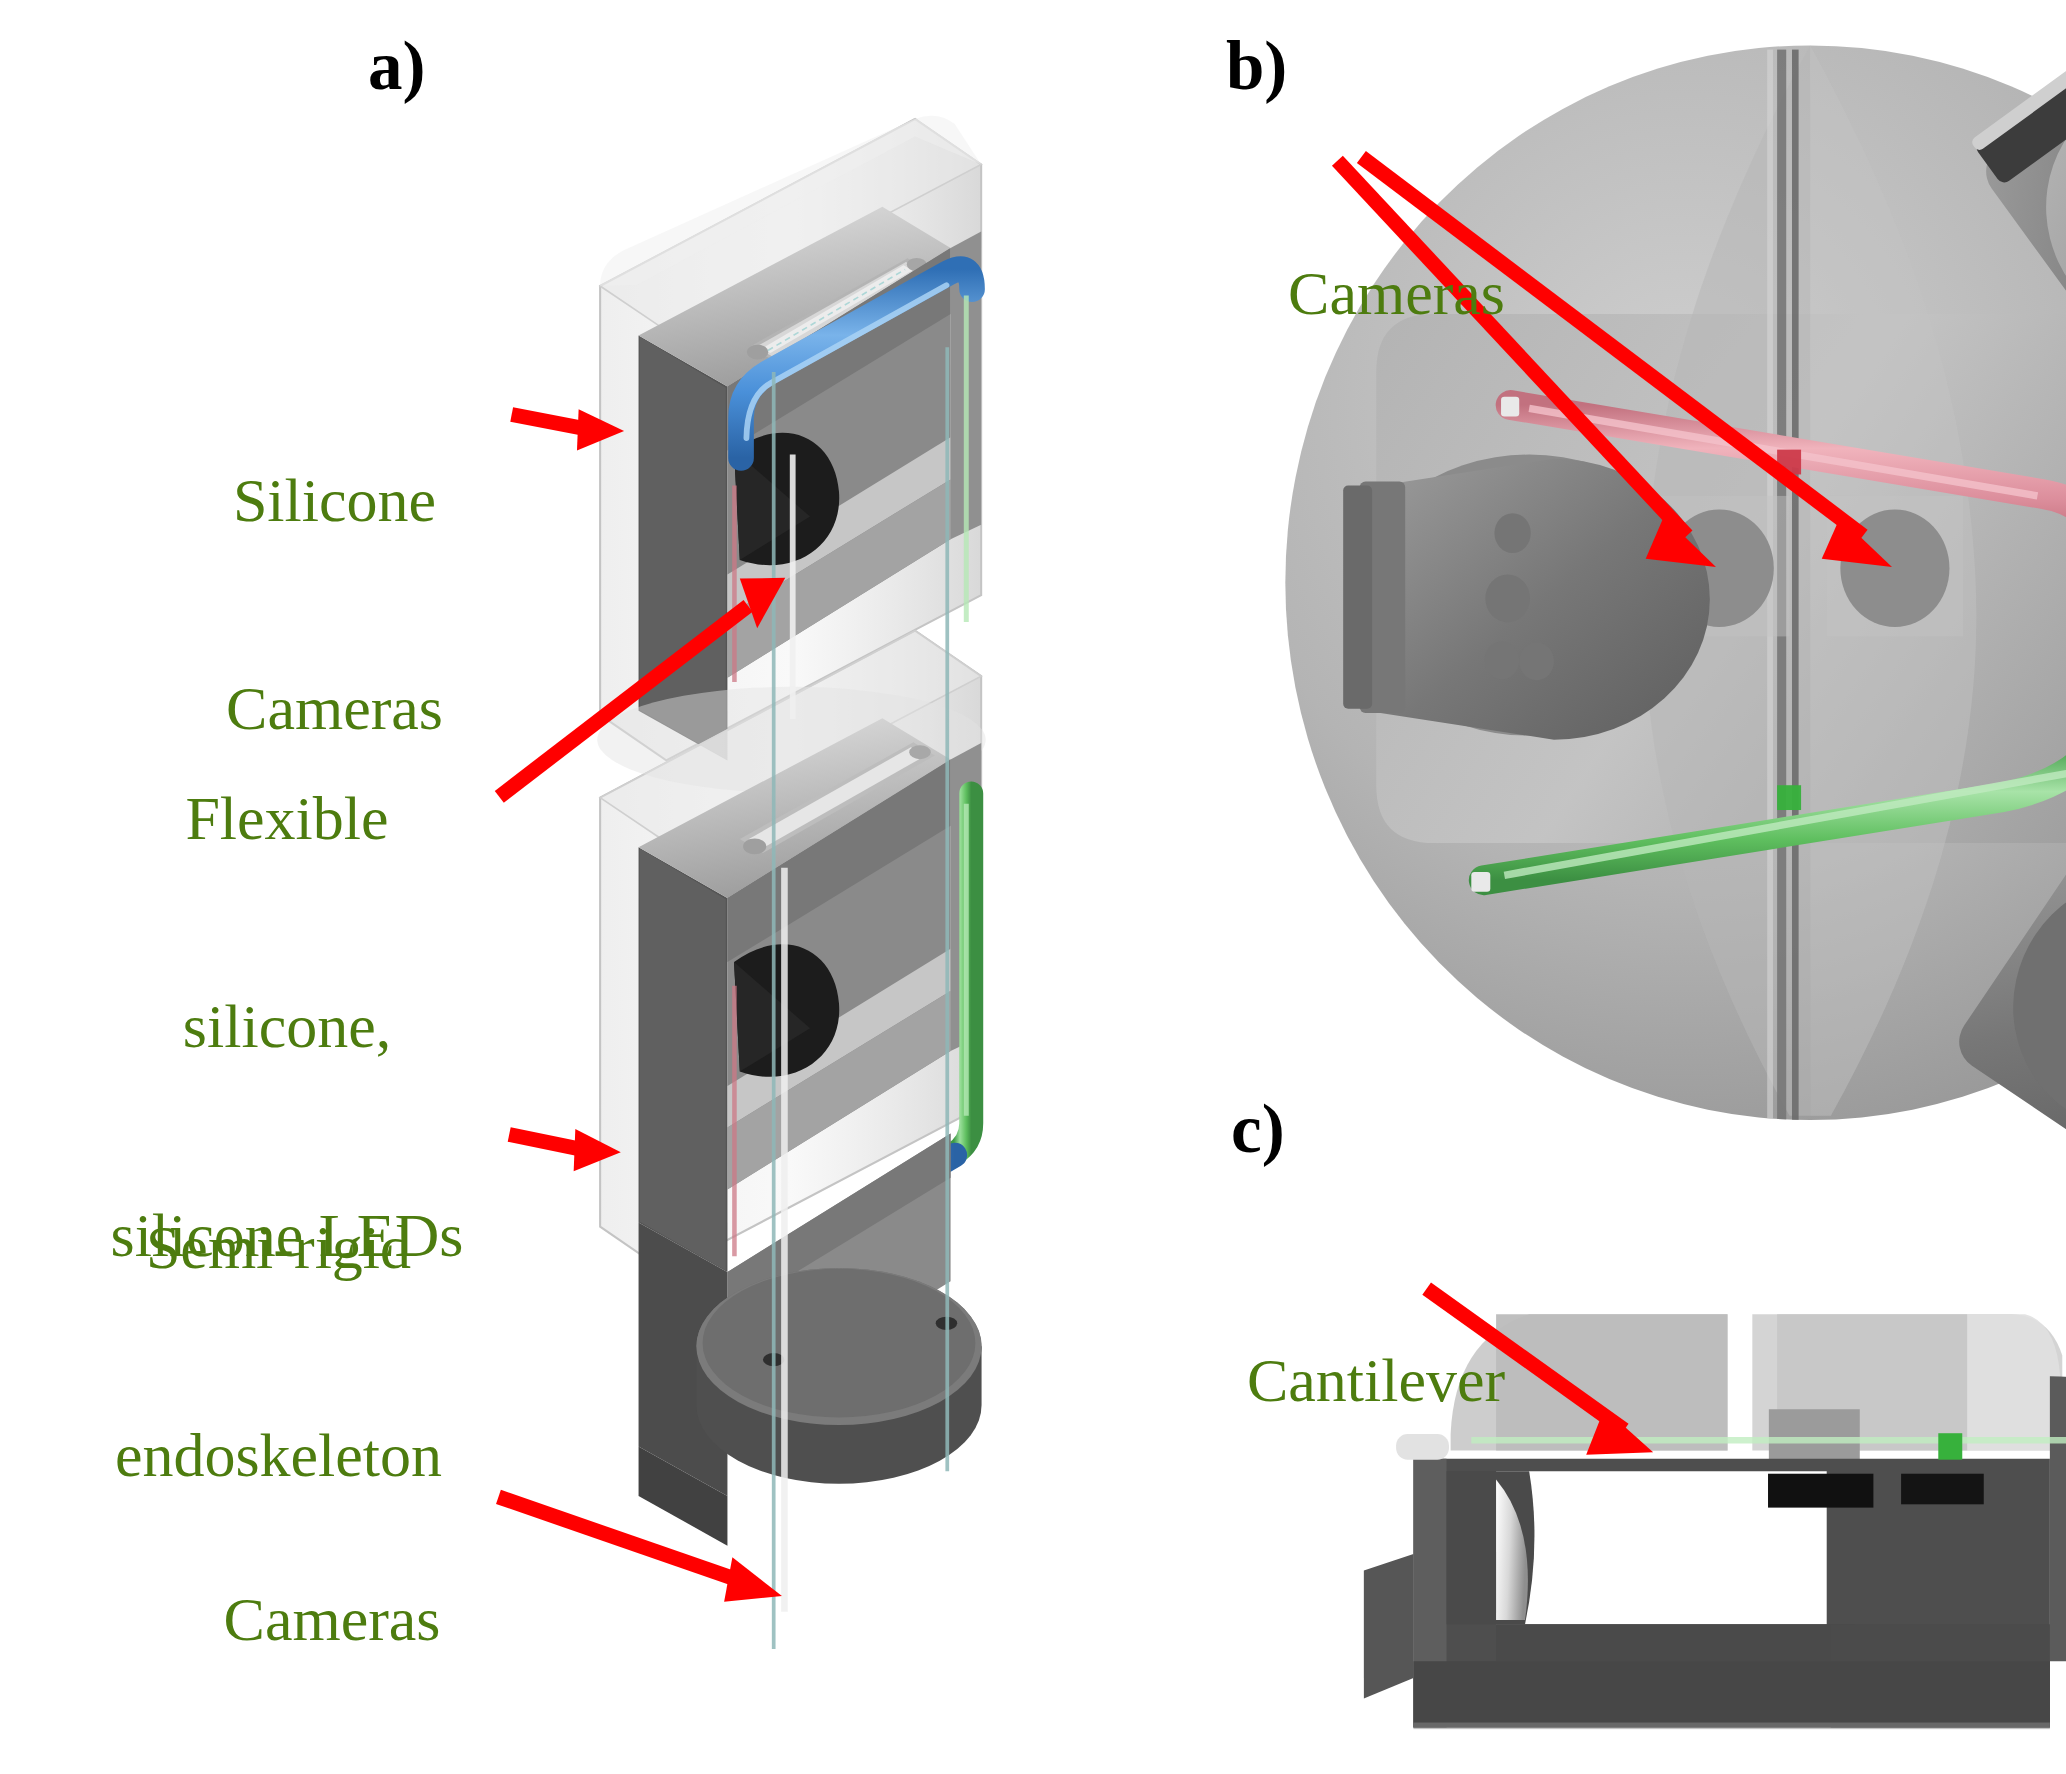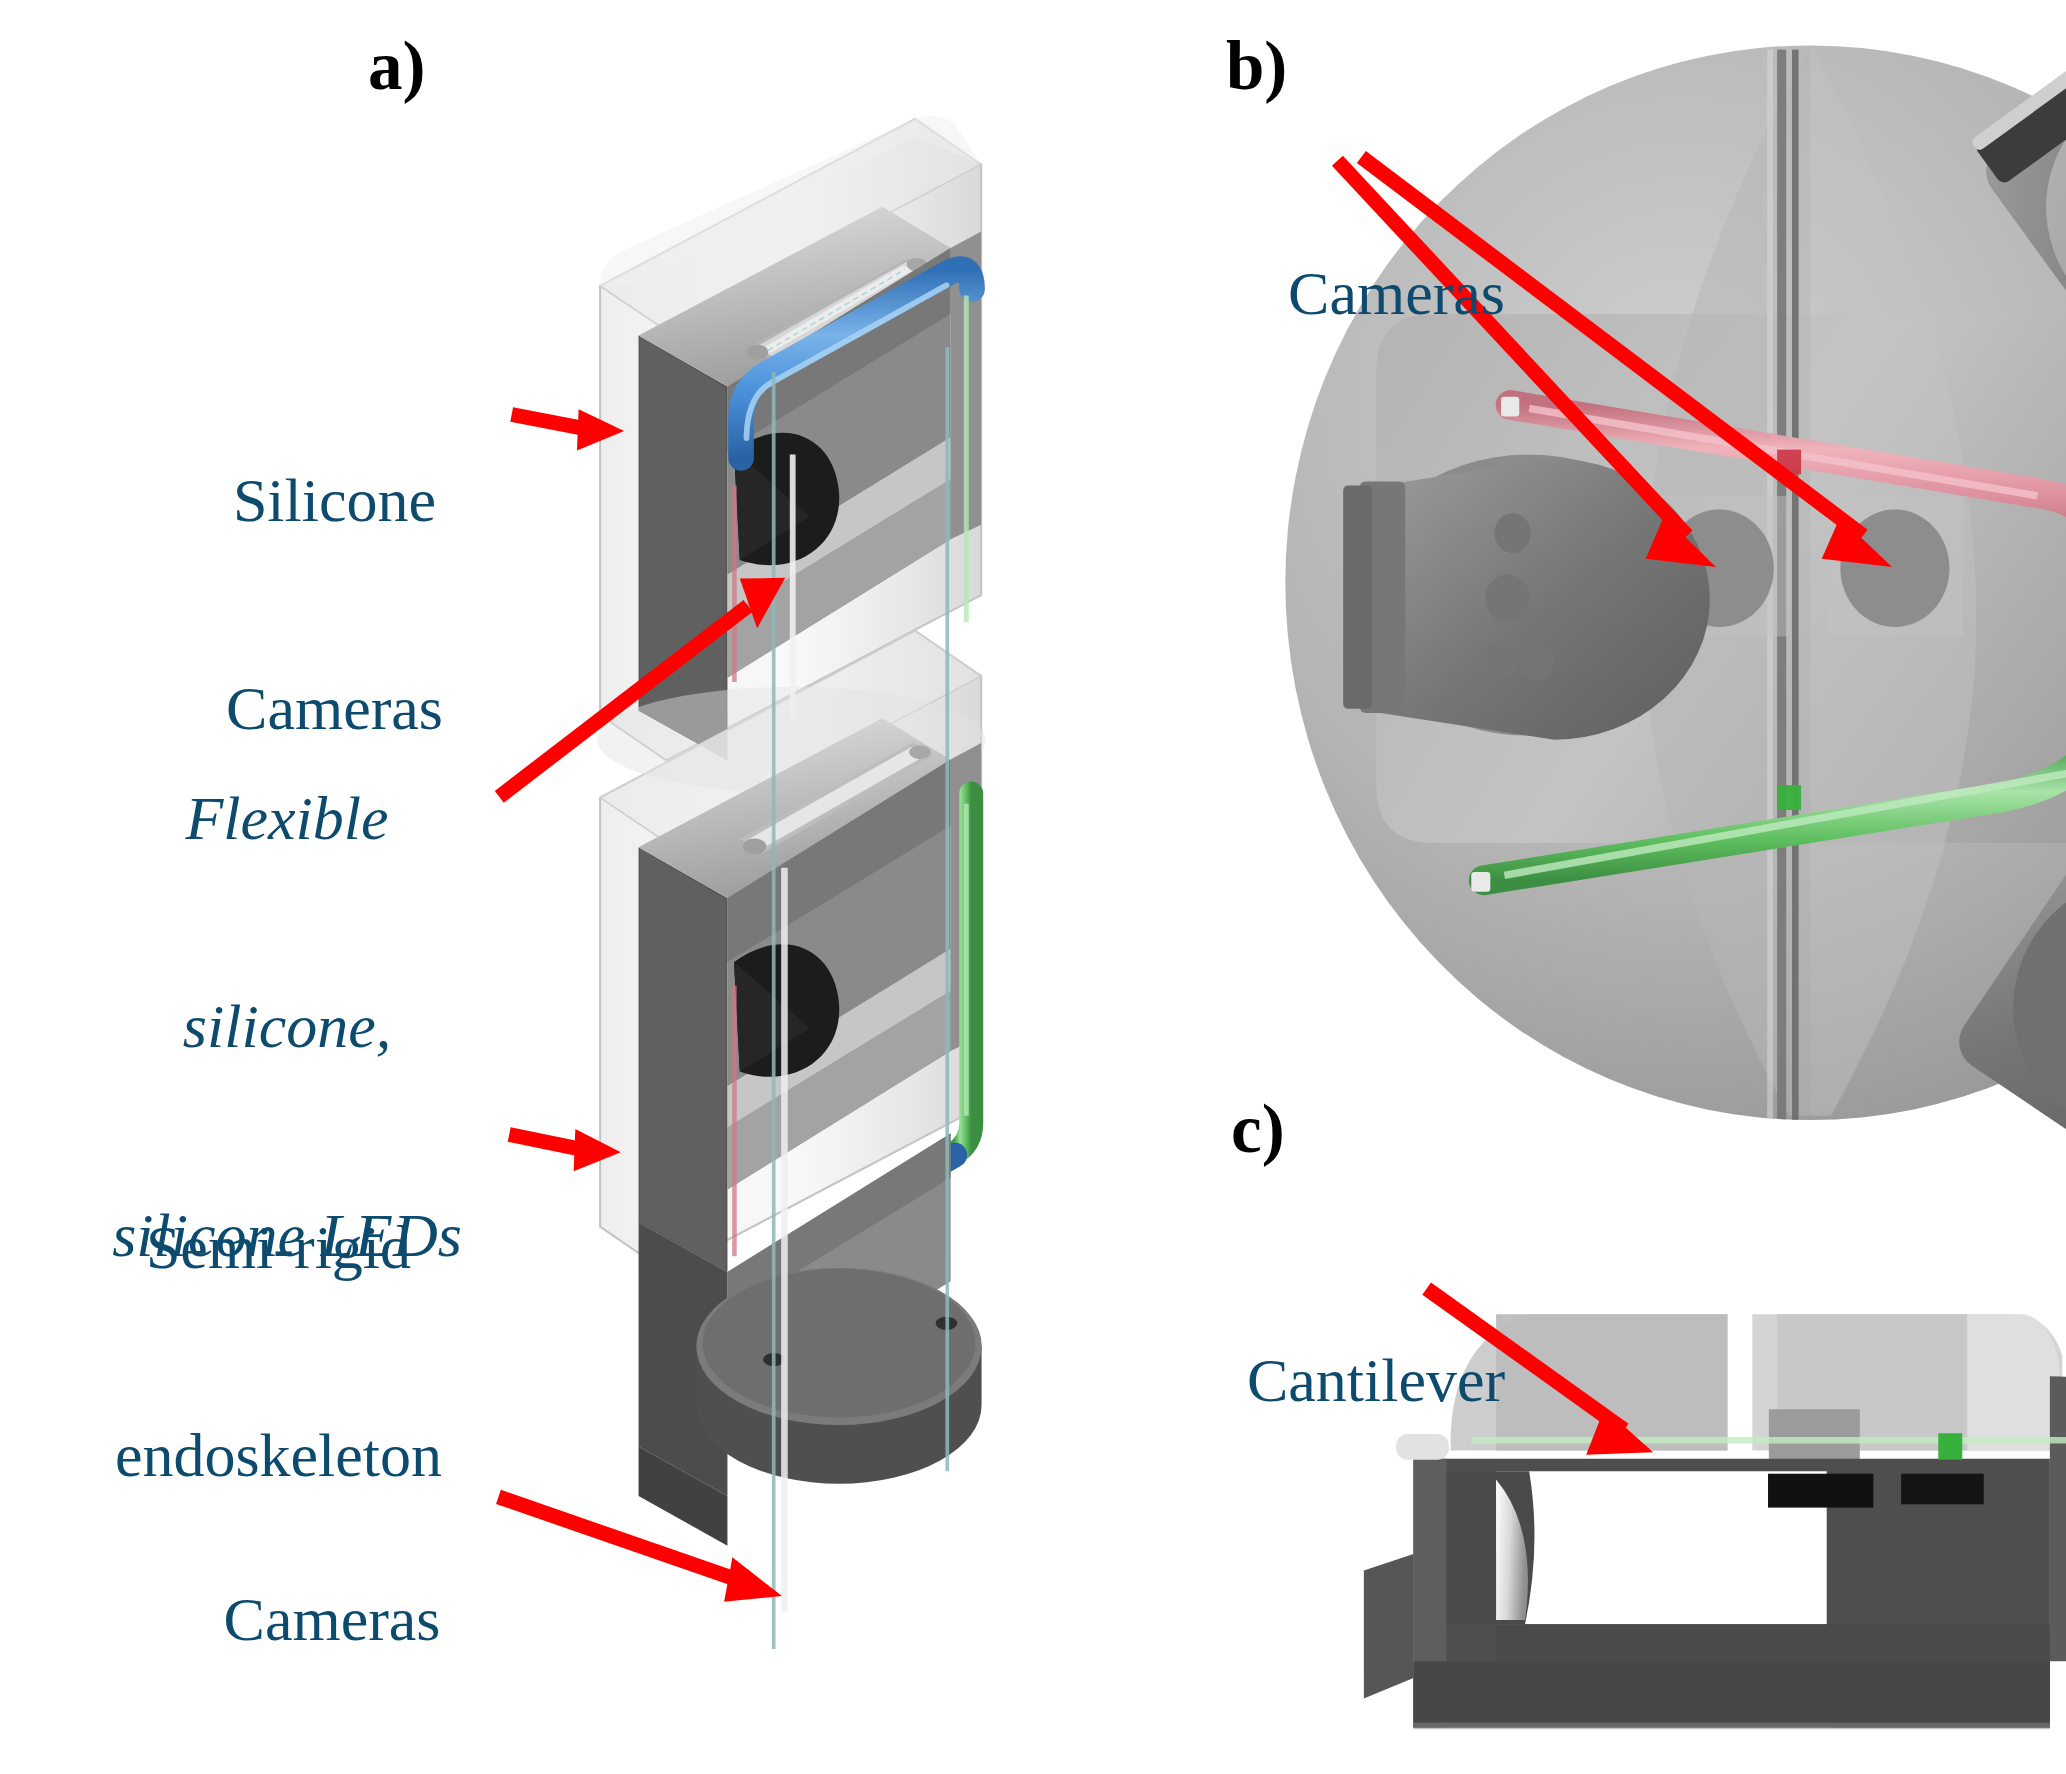--- a/index.html
+++ b/index.html
@@ -10,21 +10,21 @@
     background:#fff;
   }
   #figure-root{position:absolute;inset:0;}
   svg.layer{position:absolute;top:0;left:0;width:2457px;height:1775px;}
   .panel-letter{
     position:absolute;font-weight:bold;color:#000;
     font-family:"Liberation Serif","DejaVu Serif",serif;
     font-size:69px;line-height:1;white-space:pre;
   }
   .anno{
-    position:absolute;color:#0c4a6e;
+    position:absolute;color:#4d7c0f;
     font-family:"Liberation Serif","DejaVu Serif",serif;
     font-size:62px;line-height:1.12;white-space:pre;
   }
   .anno.center{text-align:center;}
 </style>
 </head>
 <body>
 
 <div id="figure-root">
 
@@ -389,21 +389,21 @@
 
   <div class="panel-letter" style="left:368px;top:32px;">a)</div>
   <div class="panel-letter" style="left:1226px;top:32px;">b)</div>
   <div class="panel-letter" style="left:1231px;top:1095px;">c)</div>
 
   <div class="anno center" style="left:157px;top:327px;width:355px;">
     <div>Silicone</div>
     <div>Cameras</div>
   </div>
 
-  <div class="anno center" style="left:62px;top:645px;width:450px;font-style:italic;">
+  <div class="anno center" style="left:62px;top:645px;width:450px;">
     <div>Flexible</div>
     <div>silicone,</div>
     <div>silicone LEDs</div>
   </div>
 
   <div class="anno center" style="left:45px;top:1074px;width:467px;">
     <div>Semi-rigid</div>
     <div>endoskeleton</div>
   </div>
 

